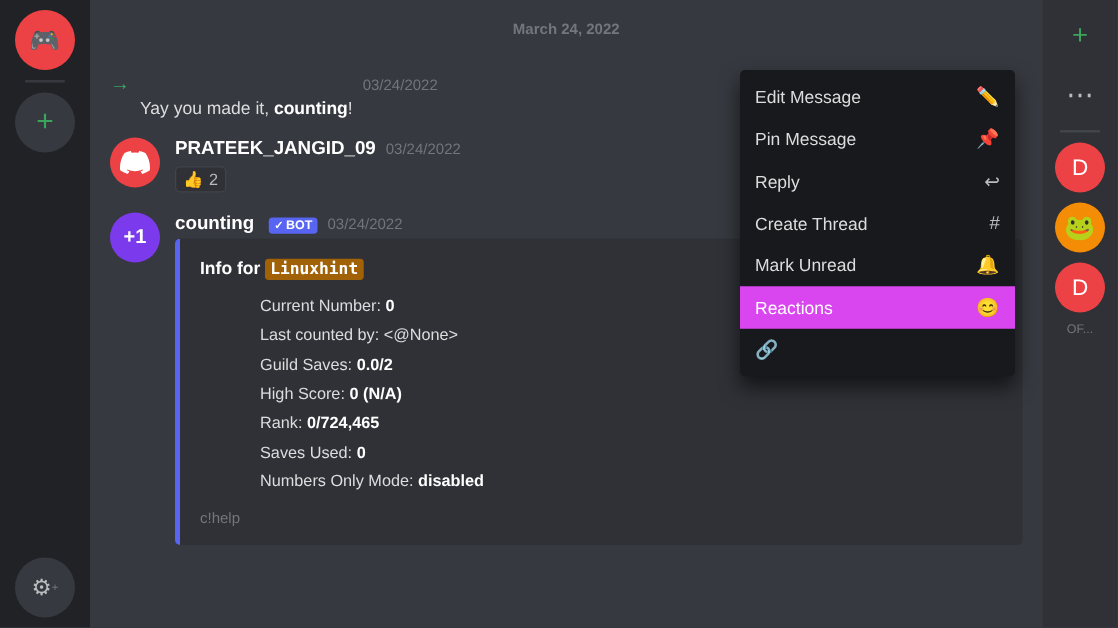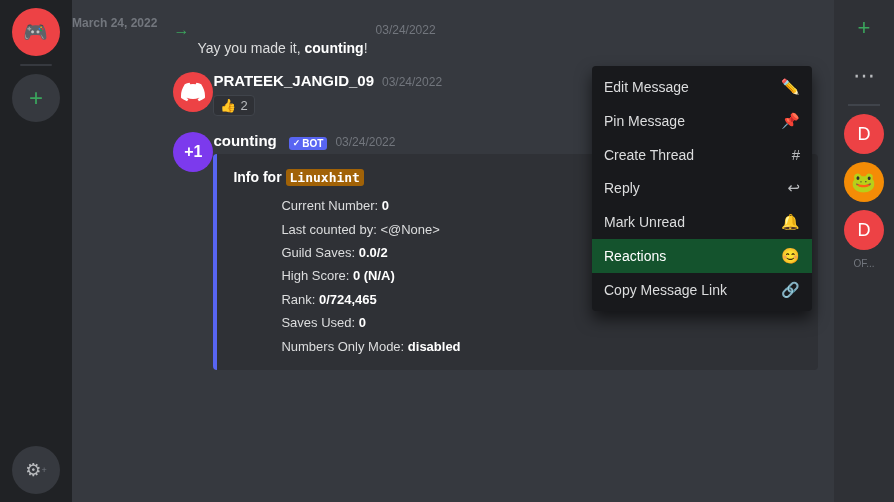--- a/index.html
+++ b/index.html
@@ -66,21 +66,21 @@
       color: #b9bbbe;
       font-size: 18px;
       cursor: pointer;
       margin-top: auto;
     }
 
     
     .main-area {
       flex: 1;
       display: flex;
-      flex-direction: row;
+      flex-direction: column;
       background: #36393f;
       position: relative;
       overflow: hidden;
     }
 
     
     .chat-date {
       text-align: center;
       color: #72767d;
       font-size: 12px;
@@ -106,20 +106,21 @@
       color: #3ba55d;
       font-size: 16px;
     }
     .system-text { color: #dcddde; margin-top: 36px; }
     .system-text strong { color: #fff; font-weight: 600; }
     .system-timestamp { color: #72767d; font-size: 12px; }
 
     .message {
       display: flex;
       align-items: flex-start;
+      gap: 12px;
       padding: 4px 0;
       margin: 8px 0;
     }
     .avatar {
       width: 40px;
       height: 40px;
       border-radius: 50%;
       flex-shrink: 0;
       display: flex;
       align-items: center;
@@ -209,40 +210,40 @@
       vertical-align: middle;
     }
     .bot-check {
       font-size: 9px;
       margin-right: 2px;
     }
 
     
     .context-menu {
       position: absolute;
-      top: 66px;
+      top: 56px;
       left: 520px;
       width: 220px;
       background: #18191c;
       border-radius: 4px;
       box-shadow: 0 8px 16px rgba(0,0,0,0.6);
       z-index: 100;
       overflow: hidden;
       padding: 4px 0;
     }
     .menu-item {
       display: flex;
       align-items: center;
       justify-content: space-between;
       padding: 8px 12px;
       font-size: 14px;
       color: #dcddde;
       cursor: pointer;
     }
-    .menu-item.active { background: #14532d; color: #fff; }
+    .menu-item.active { background: #d946ef; color: #fff; }
     .menu-item.danger { color: #ed4245; }
     .menu-icon {
       font-size: 15px;
       color: #b9bbbe;
     }
     .menu-item.active .menu-icon { color: #fff; }
     .menu-item.danger .menu-icon { color: #ed4245; }
 
     
     .right-panel {
@@ -341,52 +342,52 @@
           </div>
           <div class="bot-embed-body">
             Current Number: <strong>0</strong><br>
             Last counted by: &lt;@None&gt;<br>
             Guild Saves: <strong>0.0/2</strong><br>
             High Score: <strong>0 (N/A)</strong><br>
             Rank: <strong>0/724,465</strong><br>
             Saves Used: <strong>0</strong><br>
             Numbers Only Mode: <strong>disabled</strong>
           </div>
+          <div class="bot-embed-footer">c!help</div>
         </div>
       </div>
     </div>
   </div>
 
   <div class="context-menu">
     <div class="menu-item">
       <span>Edit Message</span>
       <span class="menu-icon">✏️</span>
     </div>
     <div class="menu-item">
       <span>Pin Message</span>
       <span class="menu-icon">📌</span>
     </div>
     <div class="menu-item">
+      <span>Reply</span>
+      <span class="menu-icon">↩</span>
+    </div>
+    <div class="menu-item">
       <span>Create Thread</span>
       <span class="menu-icon">#</span>
-    </div>
-    <div class="menu-item">
-      <span>Reply</span>
-      <span class="menu-icon">↩</span>
     </div>
     <div class="menu-item">
       <span>Mark Unread</span>
       <span class="menu-icon">🔔</span>
     </div>
     <div class="menu-item active">
       <span>Reactions</span>
       <span class="menu-icon">😊</span>
     </div>
     <div class="menu-item">
-      <span>Copy Message Link</span>
       <span class="menu-icon">🔗</span>
     </div>
   </div>
 </div>
 
 <div class="right-panel">
   <div class="right-icon add">+</div>
   <div class="right-icon" style="font-size:22px;color:#b9bbbe;">⋯</div>
   <div class="right-divider"></div>
   <div class="right-icon img" style="background:#ed4245;">D</div>

